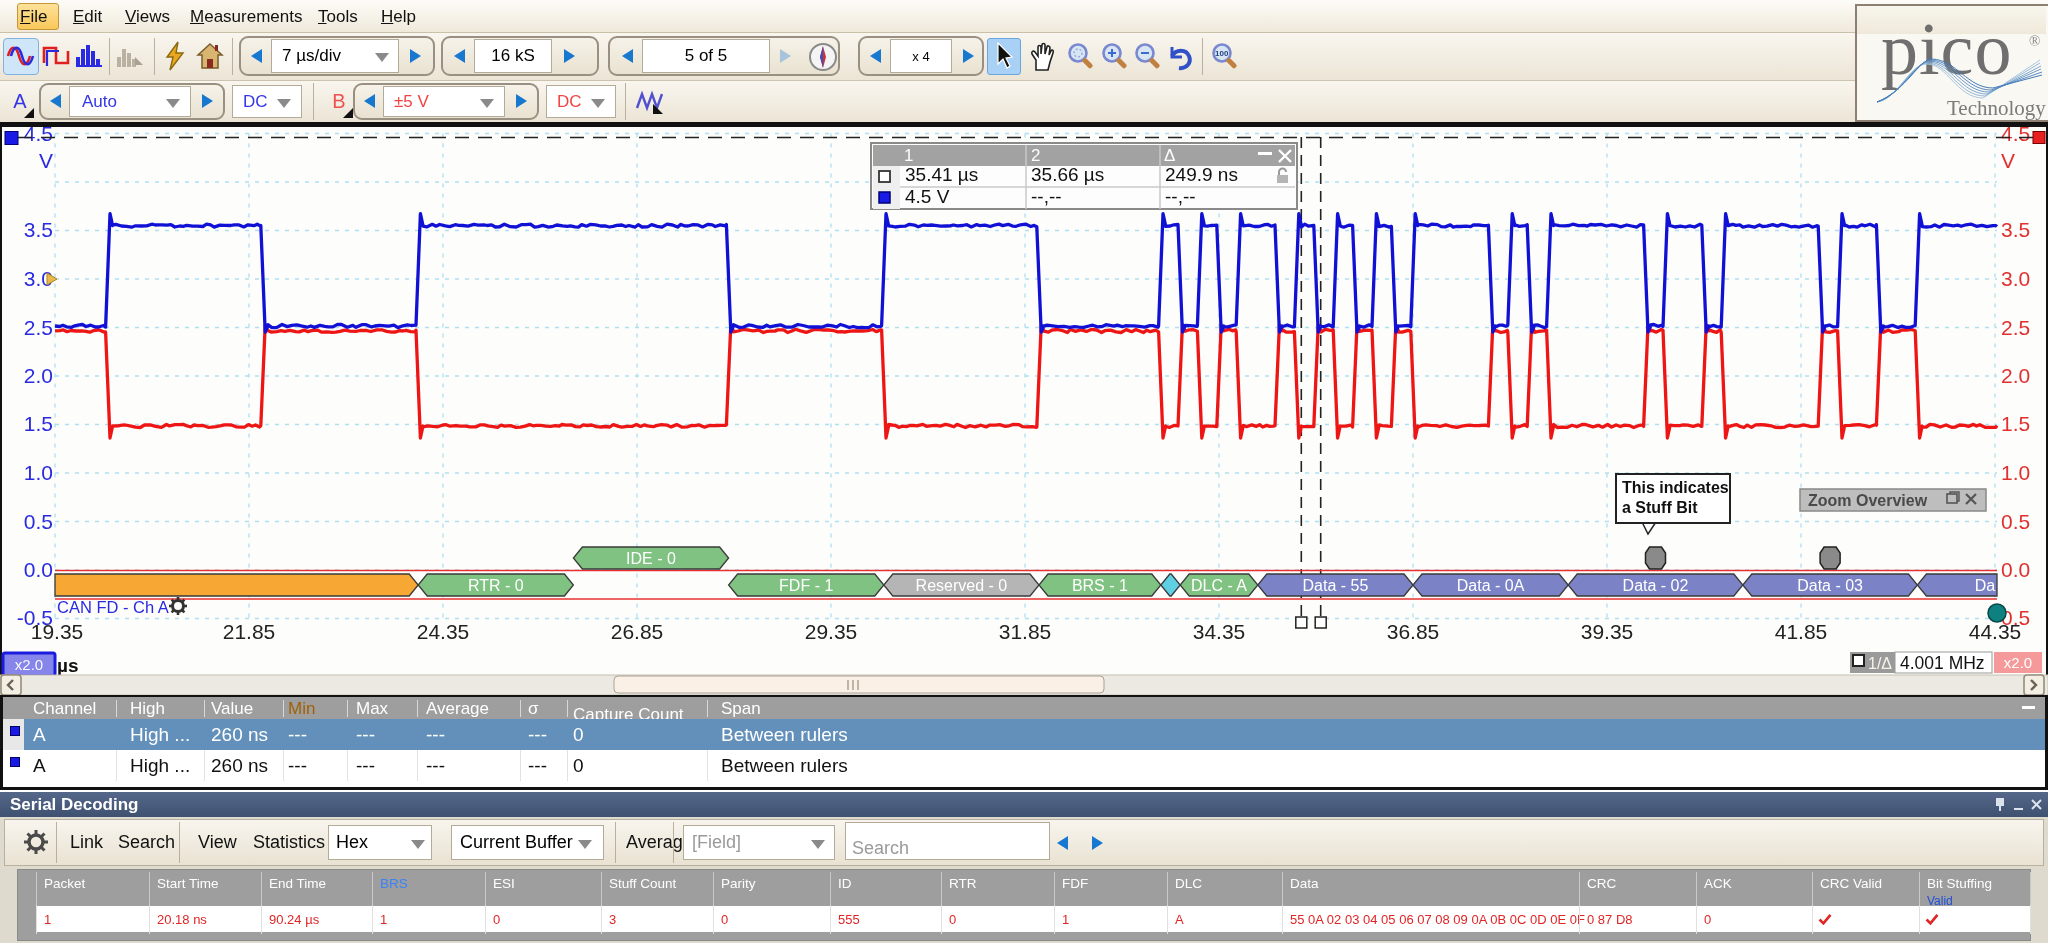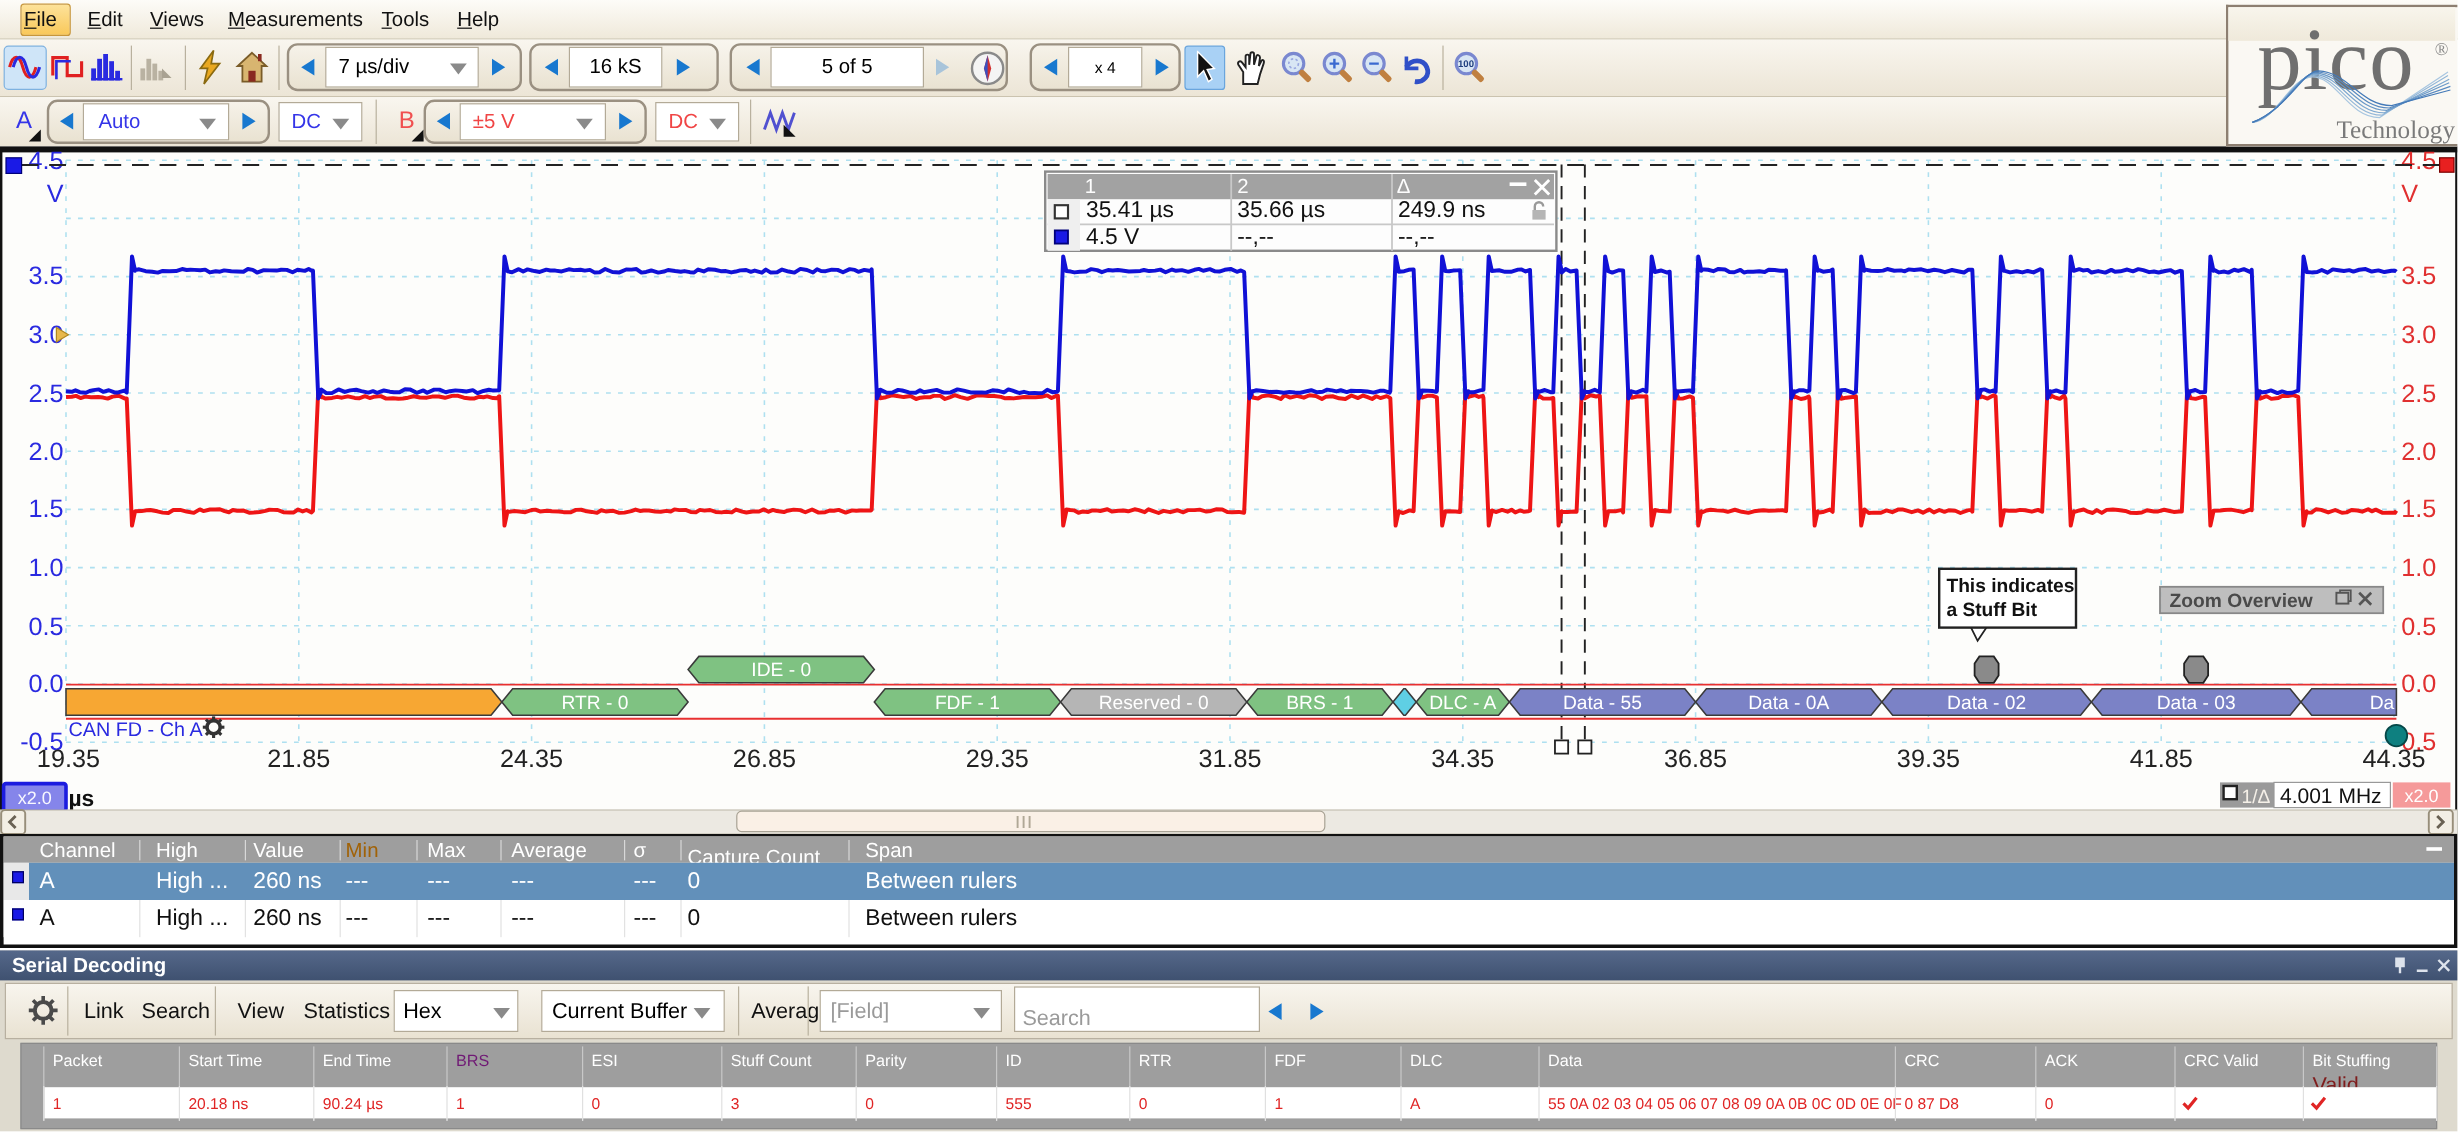--- a/index.html
+++ b/index.html
@@ -496,34 +496,34 @@
 <div class="tbtn" style="left:1053px;top:834px;width:18px;height:18px">
     <div class="larr"></div>
   </div>
 <div class="tbtn" style="left:1088px;top:834px;width:18px;height:18px">
     <div class="rarr"></div>
   </div>
 <div class="abs" style="left:17px;top:869px;width:2014px;height:72px;background:#9e9e9e;border:1px solid #8a8a8a"></div>
 <div class="abs" style="left:44px;top:876px;font-size:13.5px;color:#fff">Packet</div>
 <div class="abs" style="left:157px;top:876px;font-size:13.5px;color:#fff">Start Time</div>
 <div class="abs" style="left:269px;top:876px;font-size:13.5px;color:#fff">End Time</div>
-<div class="abs" style="left:380px;top:876px;font-size:13.5px;color:#701a75">BRS</div>
+<div class="abs" style="left:380px;top:876px;font-size:13.5px;color:#3b82f6">BRS</div>
 <div class="abs" style="left:493px;top:876px;font-size:13.5px;color:#fff">ESI</div>
 <div class="abs" style="left:609px;top:876px;font-size:13.5px;color:#fff">Stuff Count</div>
 <div class="abs" style="left:721px;top:876px;font-size:13.5px;color:#fff">Parity</div>
 <div class="abs" style="left:838px;top:876px;font-size:13.5px;color:#fff">ID</div>
 <div class="abs" style="left:949px;top:876px;font-size:13.5px;color:#fff">RTR</div>
 <div class="abs" style="left:1062px;top:876px;font-size:13.5px;color:#fff">FDF</div>
 <div class="abs" style="left:1175px;top:876px;font-size:13.5px;color:#fff">DLC</div>
 <div class="abs" style="left:1290px;top:876px;font-size:13.5px;color:#fff">Data</div>
 <div class="abs" style="left:1587px;top:876px;font-size:13.5px;color:#fff">CRC</div>
 <div class="abs" style="left:1704px;top:876px;font-size:13.5px;color:#fff">ACK</div>
 <div class="abs" style="left:1820px;top:876px;font-size:13.5px;color:#fff">CRC Valid</div>
 <div class="abs" style="left:1927px;top:876px;font-size:13.5px;color:#fff">Bit Stuffing</div>
-<div class="abs" style="left:1927px;top:894px;font-size:18px;color:#7f1d1d">Valid</div>
+<div class="abs" style="left:1927px;top:894px;font-size:12px;color:#1d4ed8">Valid</div>
 <div class="abs" style="left:36px;top:872px;width:1px;height:62px;background:#c8c8c8"></div>
 <div class="abs" style="left:149px;top:872px;width:1px;height:62px;background:#c8c8c8"></div>
 <div class="abs" style="left:261px;top:872px;width:1px;height:62px;background:#c8c8c8"></div>
 <div class="abs" style="left:372px;top:872px;width:1px;height:62px;background:#c8c8c8"></div>
 <div class="abs" style="left:485px;top:872px;width:1px;height:62px;background:#c8c8c8"></div>
 <div class="abs" style="left:601px;top:872px;width:1px;height:62px;background:#c8c8c8"></div>
 <div class="abs" style="left:713px;top:872px;width:1px;height:62px;background:#c8c8c8"></div>
 <div class="abs" style="left:830px;top:872px;width:1px;height:62px;background:#c8c8c8"></div>
 <div class="abs" style="left:941px;top:872px;width:1px;height:62px;background:#c8c8c8"></div>
 <div class="abs" style="left:1054px;top:872px;width:1px;height:62px;background:#c8c8c8"></div>

